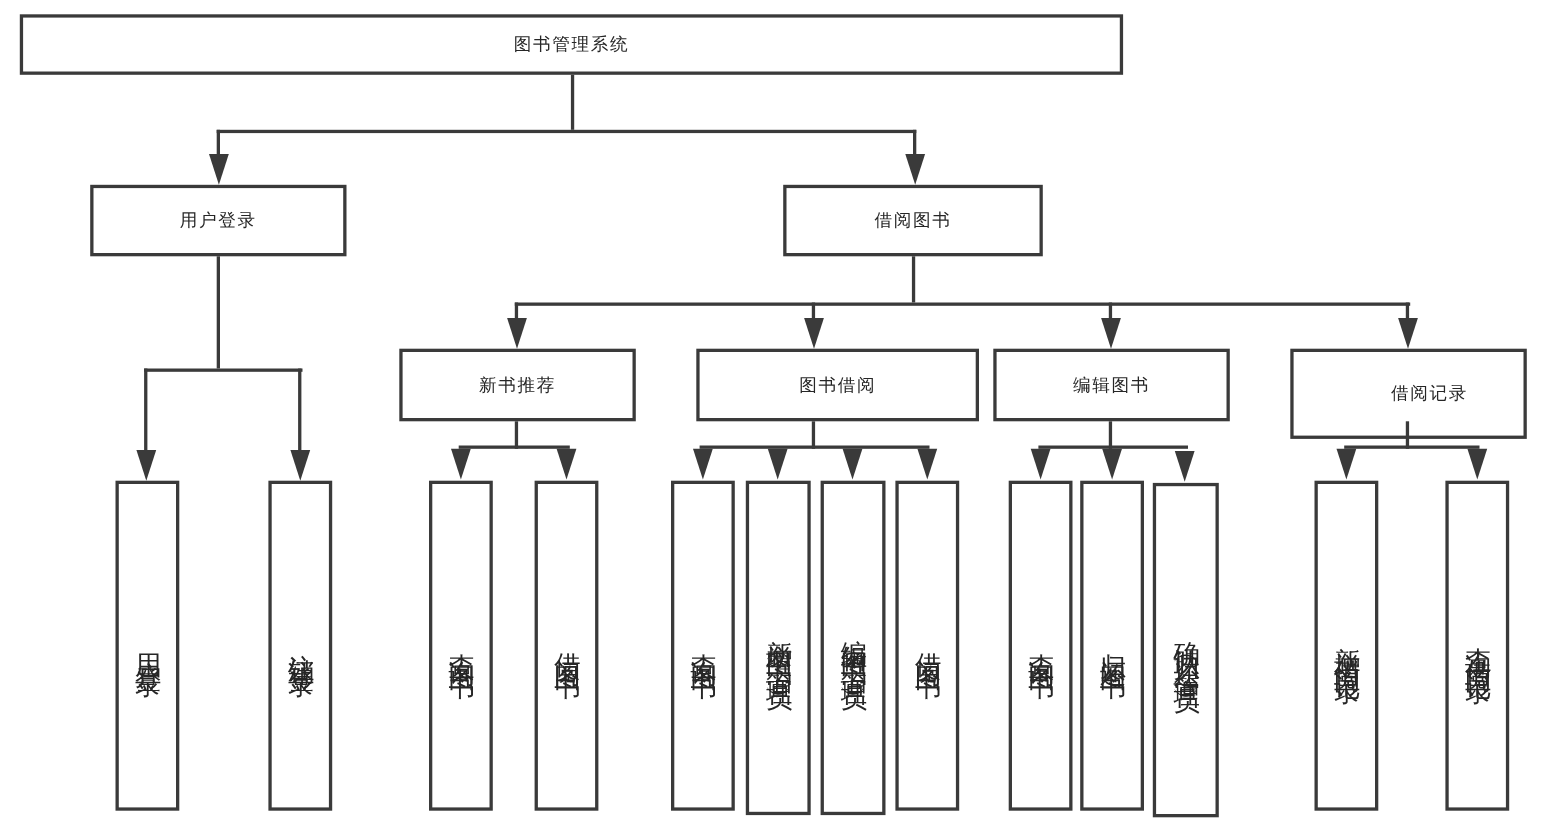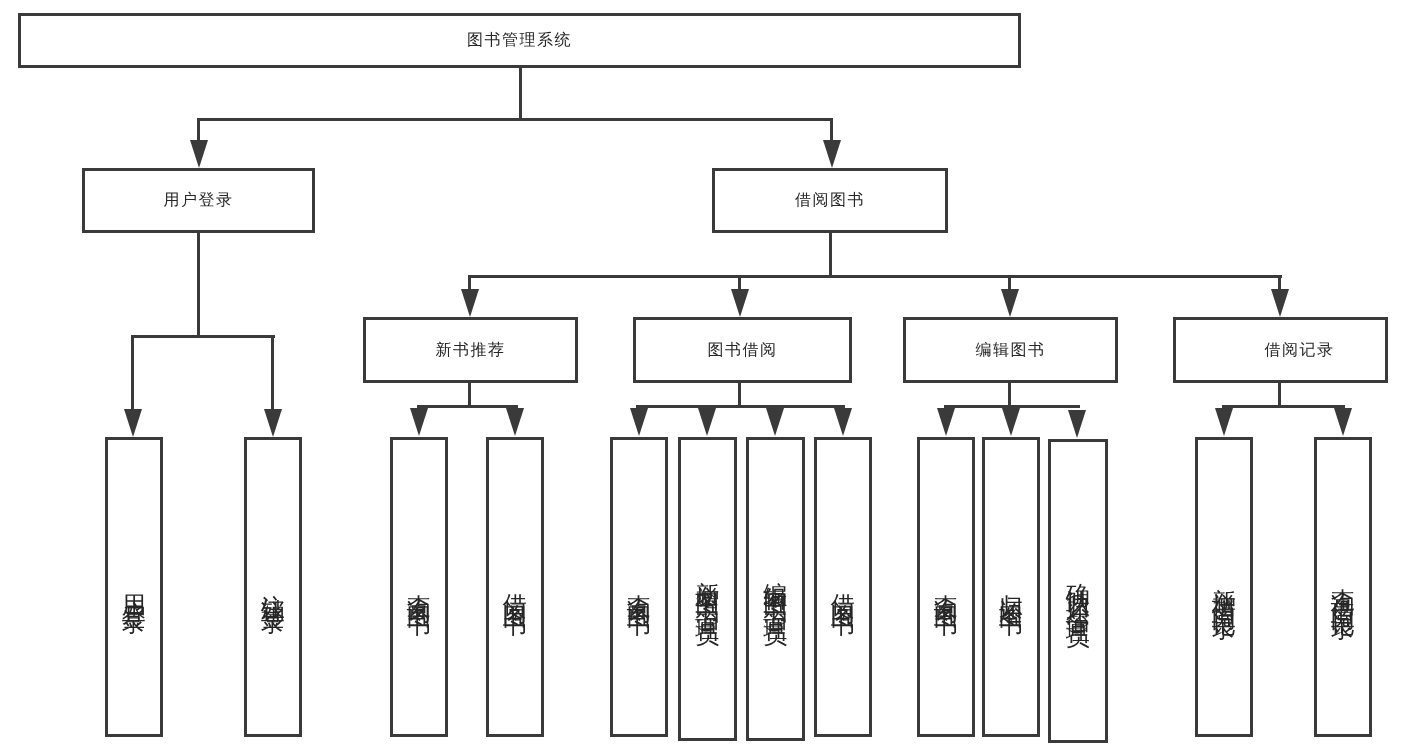--- a/index.html
+++ b/index.html
@@ -41,29 +41,29 @@
   </div>
 
   <div class="box" style="left:712px;top:168px;width:236px;height:65px;">
     <span class="hlabel">借阅图书</span>
   </div>
 
   <div class="box" style="left:363px;top:317px;width:215px;height:66px;">
     <span class="hlabel">新书推荐</span>
   </div>
 
-  <div class="box" style="left:633px;top:317px;width:219px;height:66px;">
+  <div class="box" style="left:633px;top:317px;width:257px;height:66px;">
     <span class="hlabel">图书借阅</span>
   </div>
 
   <div class="box" style="left:903px;top:317px;width:215px;height:66px;">
     <span class="hlabel">编辑图书</span>
   </div>
 
-  <div class="box" style="left:1173px;top:317px;width:215px;height:66px;padding-left:38px;">
+  <div class="box" style="left:1173px;top:317px;width:215px;height:82px;padding-left:38px;">
     <span class="hlabel">借阅记录</span>
   </div>
 
   <div class="box" style="left:105px;top:437px;width:58px;height:300px;">
     <span class="vtext">用户登录</span>
   </div>
   <div class="box" style="left:244px;top:437px;width:58px;height:300px;">
     <span class="vtext">注销登录</span>
   </div>
 

